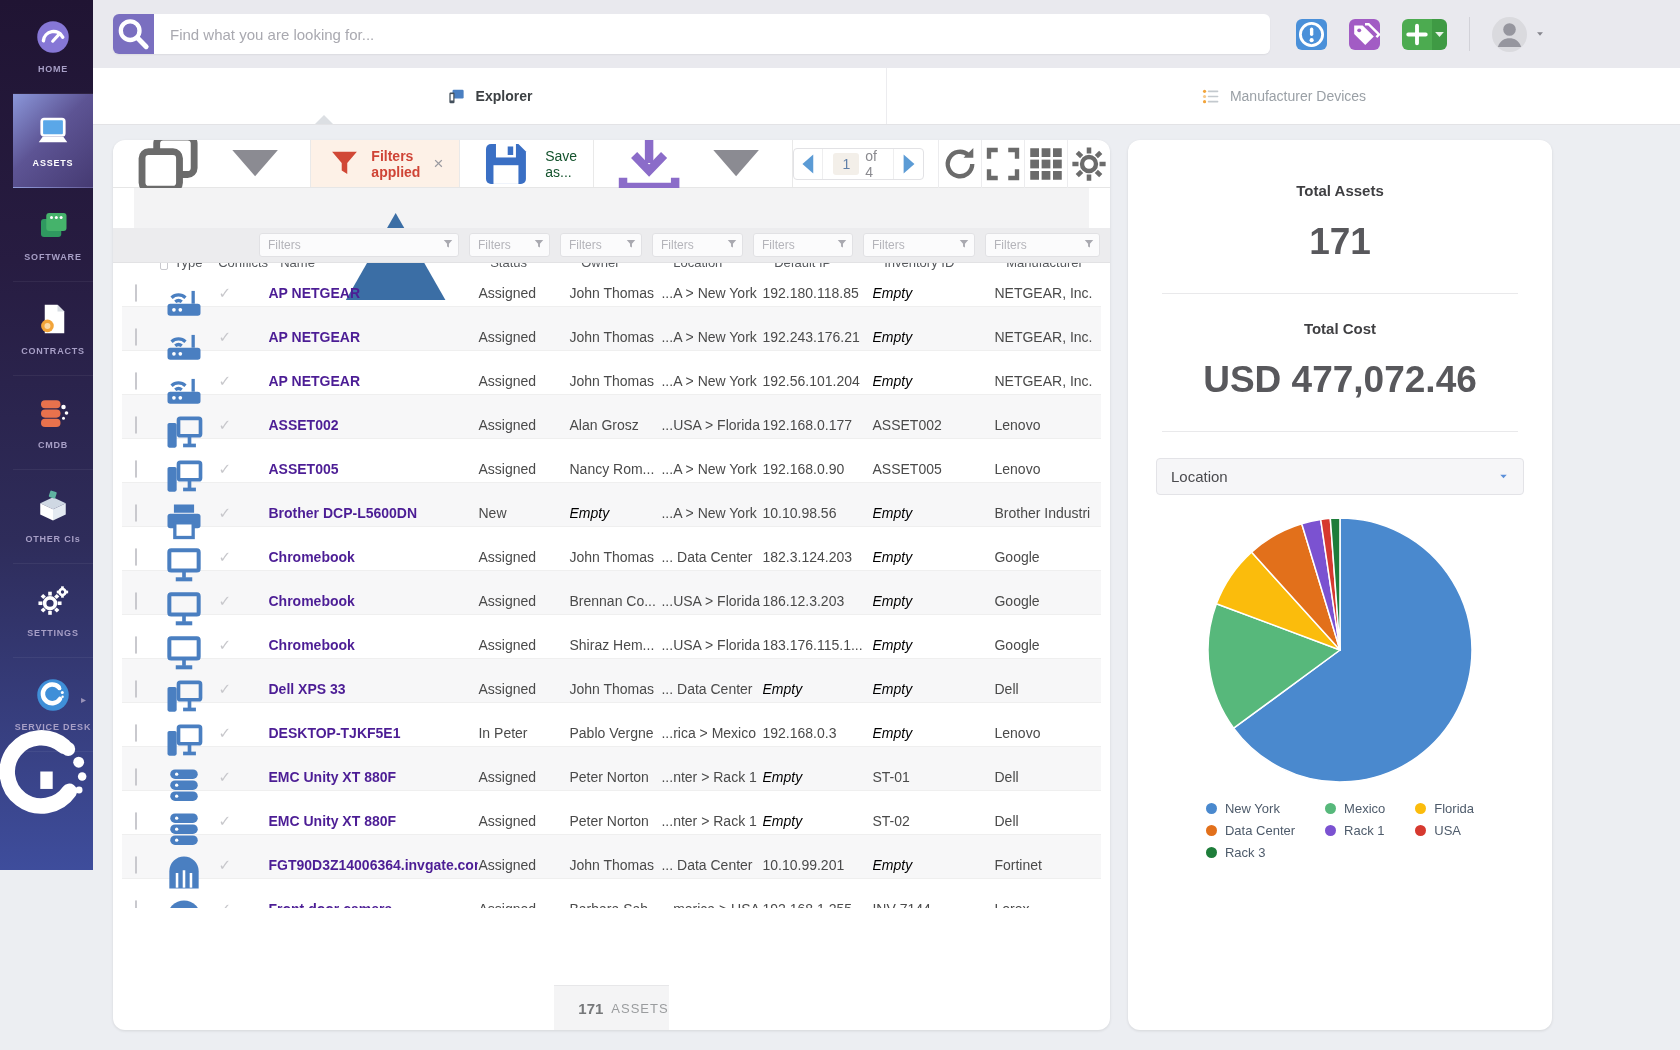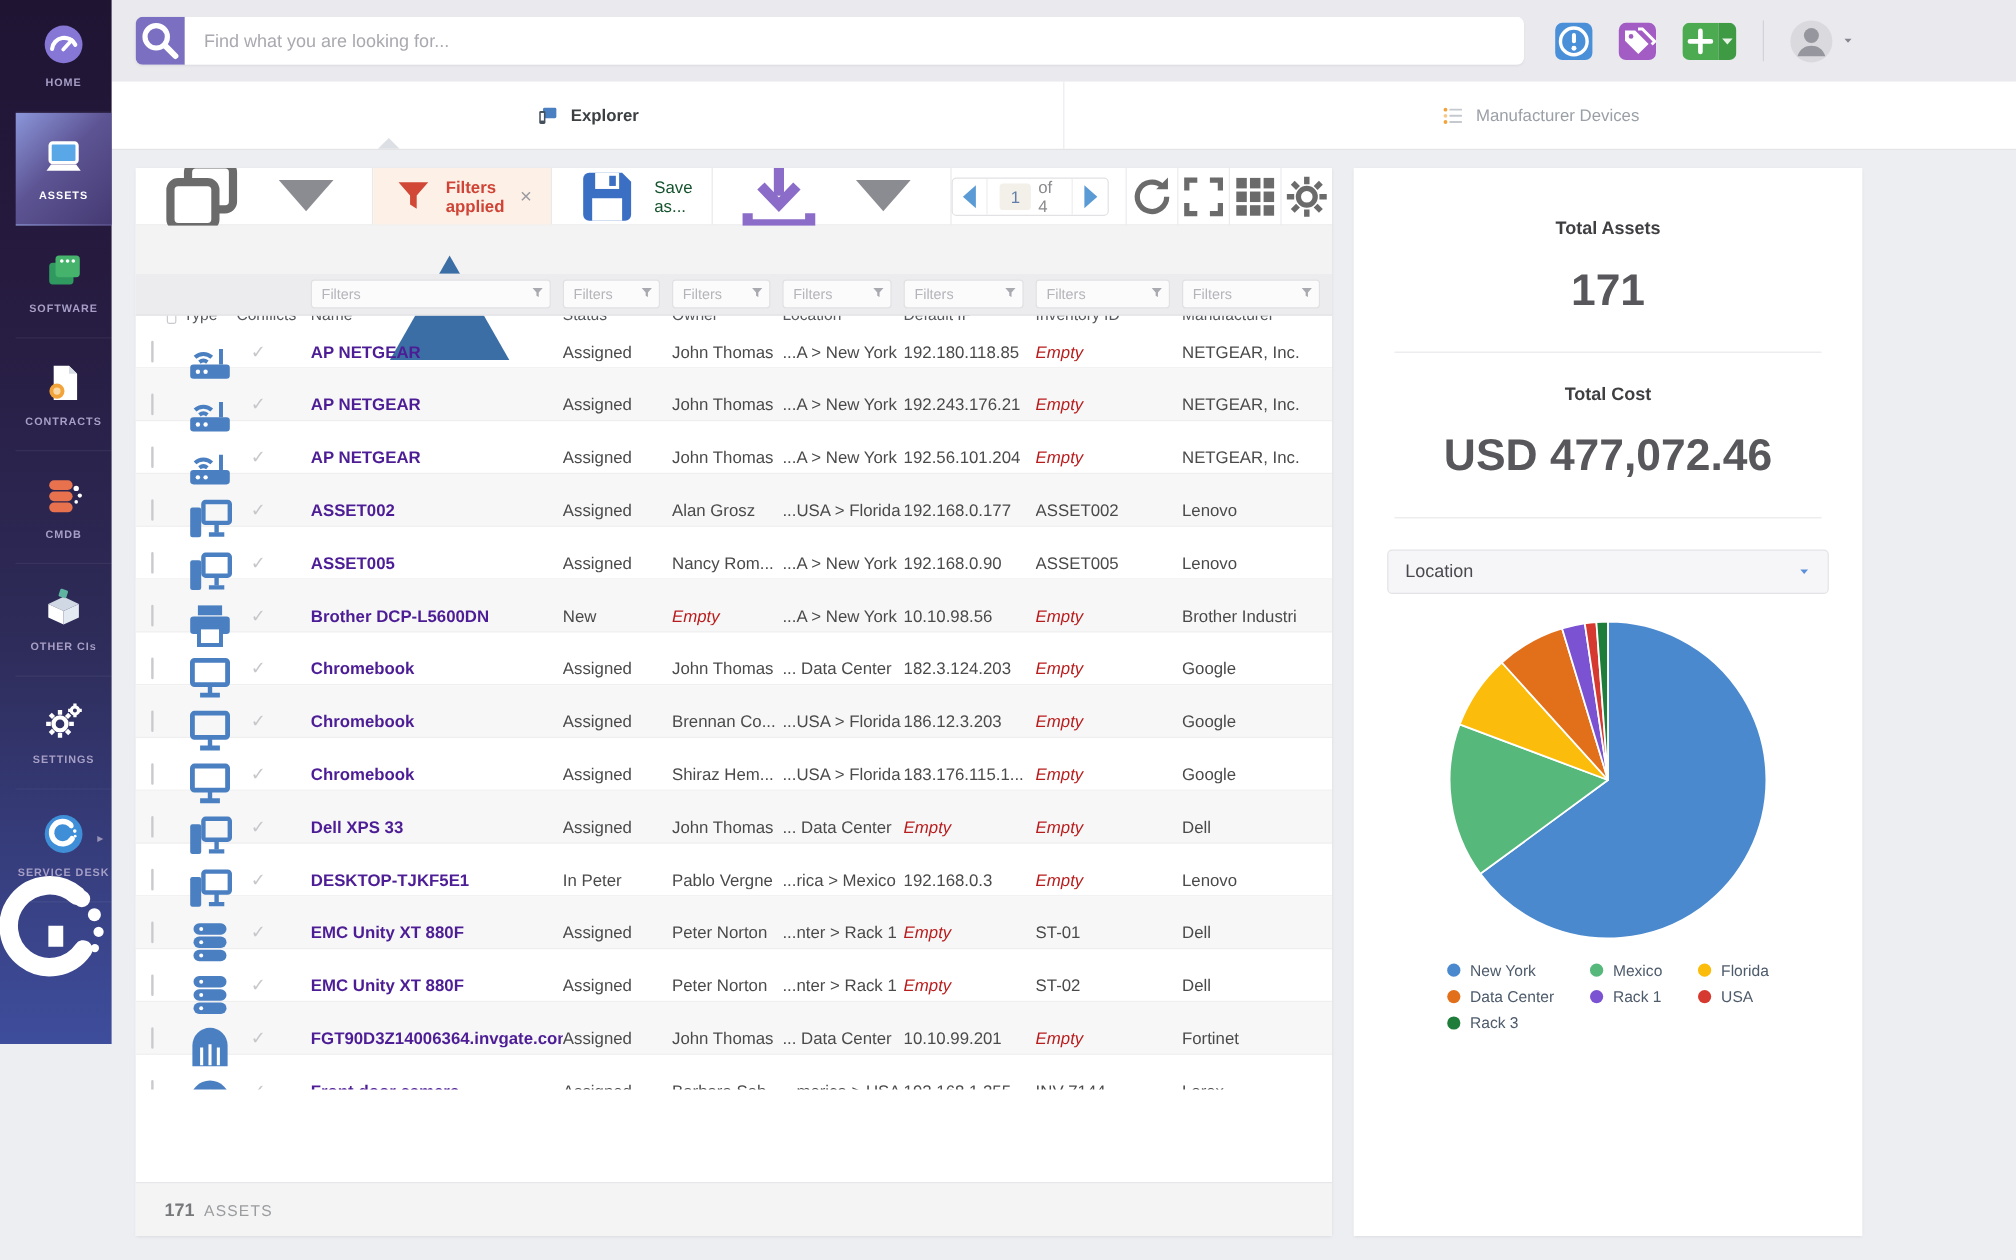--- a/index.html
+++ b/index.html
@@ -49,21 +49,21 @@
   .tab { flex:1; display:flex; align-items:center; justify-content:center; gap:10px; position:relative;
          font-size:14px; color:#9aa0a6; cursor:pointer; border-right:1px solid #ececef; }
   .tab:last-child { border-right:none; }
   .tab svg { width:19px; height:19px; }
   .tab.active { color:#3c4043; font-weight:bold; }
   .tab.active::after { content:""; position:absolute; bottom:0; left:222px; width:0; height:0;
          border-left:9px solid transparent; border-right:9px solid transparent; border-bottom:9px solid #dcdfe3; }
 
   
   .content { padding:15px 0 0 20px; display:flex; }
-  .card { background:#fff; border-radius:0; box-shadow:0 1px 3px rgba(0,0,0,0.10); }
+  .card { background:#fff; border-radius:12px; box-shadow:0 1px 3px rgba(0,0,0,0.10);align-items:center; }
   .table-card { width:997px; height:890px; display:flex; flex-direction:column; overflow:hidden; }
 
   
   .toolbar { height:48px; border-bottom:1px solid #e6e6e6; display:flex; align-items:stretch; }
   .tseg { display:flex; align-items:center; gap:9px; padding:0 16px; border-right:1px solid #e9e9e9; font-size:14px; color:#14532d; cursor:pointer; }
   .tseg svg { width:17px; height:17px; }
   .tseg .caret { color:#8b8b92; } .tseg .caret svg{ width:10px; height:10px; }
   .tseg.filters { background:#fdf1e7; color:#cf4436; font-weight:bold; }
   .tseg.filters .close { color:#9a9aa0; font-weight:normal; font-size:17px; margin-left:4px; }
   .toolbar-right { margin-left:auto; display:flex; align-items:center; }
@@ -91,21 +91,21 @@
   .fwrap .f-funnel svg { width:12px; height:12px; }
   .rows-viewport { height:645px; overflow:hidden; }
   .trow { height:44px; border-bottom:1px solid #efefef; font-size:14px; color:#4a4a4a; }
   .trow:nth-child(even) { background:#f7f7f8; }
   .trow .cell { white-space:nowrap; overflow:hidden; padding-right:8px; }
   .cb { width:15px; height:15px; border:1px solid #c9c9ce; border-radius:2px; background:#fff; margin-left:13px; cursor:pointer; }
   .type-ico { margin-left:9px; width:18px; height:18px; color:#4a7fc1; }
   .type-ico svg { width:18px; height:18px; }
   .confl { color:#c7c7cb; font-size:15px; padding-left:12px; }
   .namelink { color:#4c1d95; font-weight:bold; cursor:pointer; }
-  .empty { color:#b91c1c; font-style:italic; }
+  .empty { color:#000000; font-style:italic; }
   .tfoot { margin-top:auto; height:45px; background:#f4f4f5; border-top:1px solid #e7e7e9; display:flex; align-items:center; padding-left:24px; gap:8px; }
   .tfoot .cnt { font-size:15px; font-weight:bold; color:#76787a; }
   .tfoot .lbl { font-size:13px; letter-spacing:1px; color:#9a9c9e; }
 
   
   .summary-card { width:424px; height:890px; margin-left:18px; padding:42px 28px 0 28px; text-align:center; }
   .sum-label { font-size:15px; font-weight:bold; color:#3f3f42; }
   .sum-value { font-size:37px; font-weight:bold; color:#58585c; margin:22px 0 30px; }
   .sum-divider { border:none; border-top:1px solid #e9e9eb; margin:0 6px 26px; }
   .groupby { height:37px; background:#f6f6f8; border:1px solid #e3e3e7; border-radius:4px;

